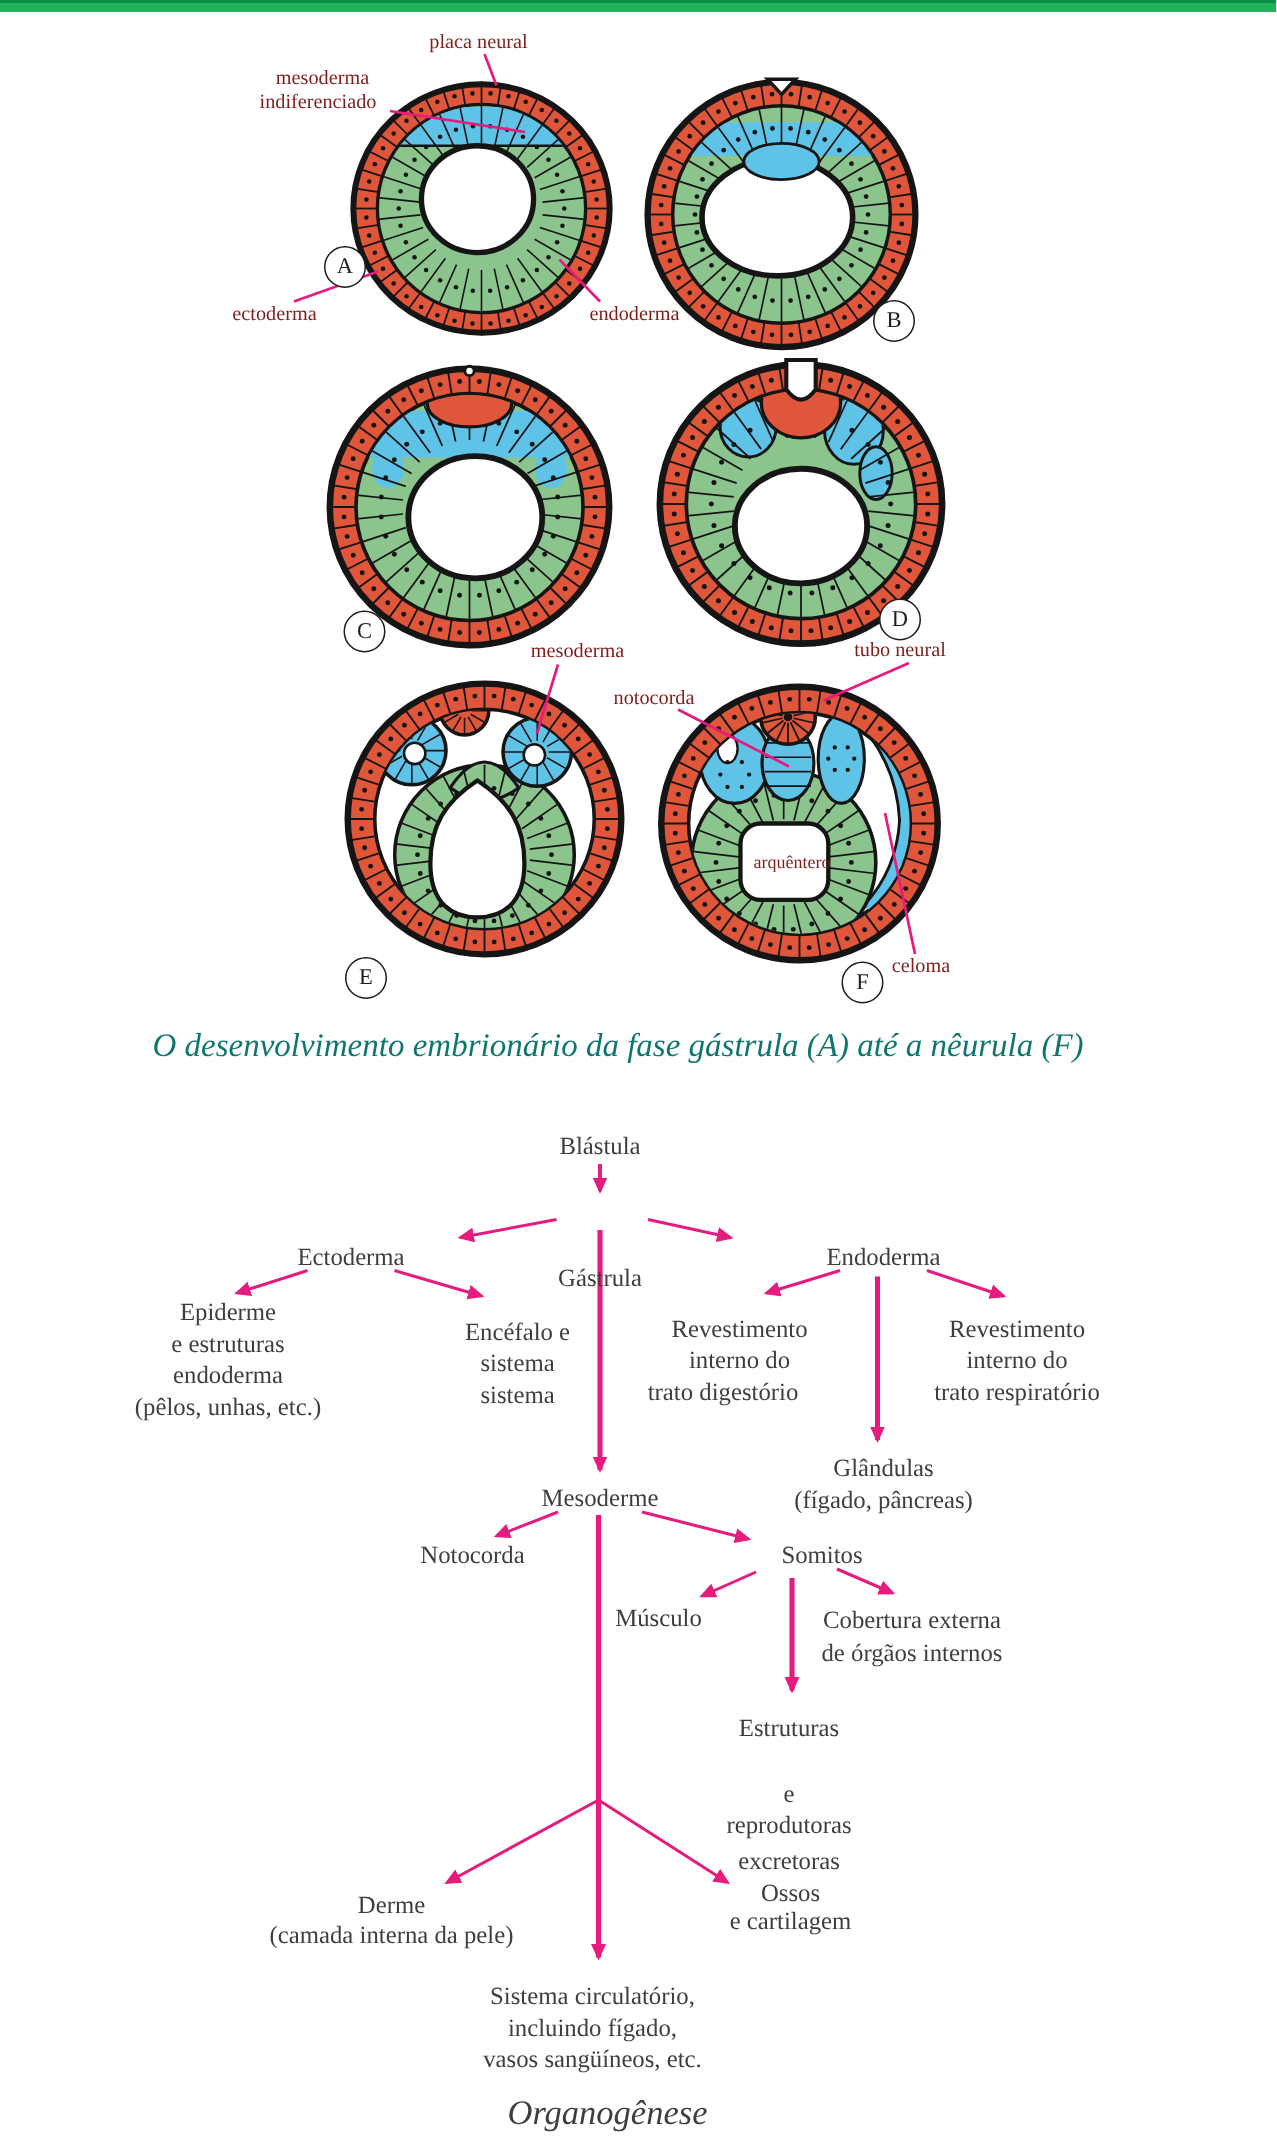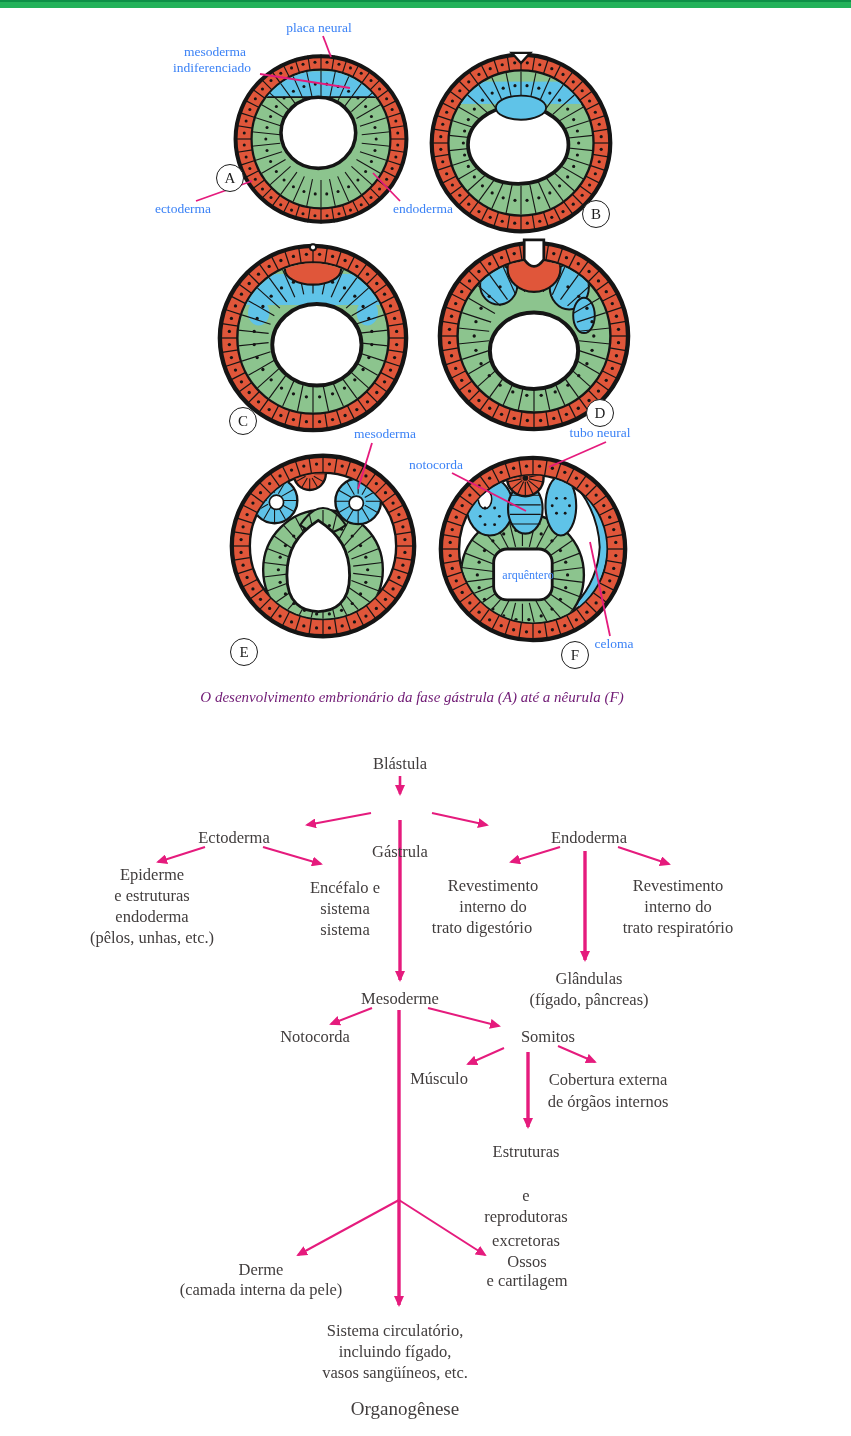--- a/index.html
+++ b/index.html
@@ -3,27 +3,27 @@
 <meta charset="utf-8">
 <style>
   html,body{margin:0;padding:0;background:#ffffff;}
   .page{position:relative;width:851px;height:1436px;background:#ffffff;overflow:hidden;
         font-family:"Liberation Serif", serif;color:#3f3f3f;}
   .top-bar{position:absolute;left:0;top:0;width:851px;height:8px;background:#23b25a;
            border-top:2px solid #0e8f47;box-sizing:border-box;}
   .embryo{position:absolute;z-index:1;}
   .overlay{position:absolute;left:0;top:0;z-index:5;pointer-events:none;}
   .lbl{position:absolute;z-index:10;transform:translate(-50%,-50%);white-space:nowrap;
-       font-size:13.5px;color:#3b82f6;}
+       font-size:13.5px;color:#7f1d1d;}
   .small-lbl{font-size:12px;}
   .fc{position:absolute;z-index:10;transform:translate(-50%,-50%);white-space:nowrap;
       font-size:16.5px;color:#413d3d;}
   .caption{position:absolute;z-index:10;transform:translate(-50%,-50%);white-space:nowrap;
-           font-style:italic;font-size:15px;color:#701a75;}
-  .organo{font-size:19px;}
+           font-style:italic;font-size:22px;color:#0f766e;}
+  .organo{font-style:italic;font-size:23px;}
   .stage-marker{position:absolute;z-index:10;width:26px;height:26px;border:1.8px solid #1d1d1d;
                 border-radius:50%;background:#fff;display:flex;align-items:center;justify-content:center;
                 font-size:15px;color:#1d1d1d;transform:translate(-50%,-50%);}
 </style>
 </head>
 <body>
 
 <div class="page">
   <div class="top-bar"></div>
 

